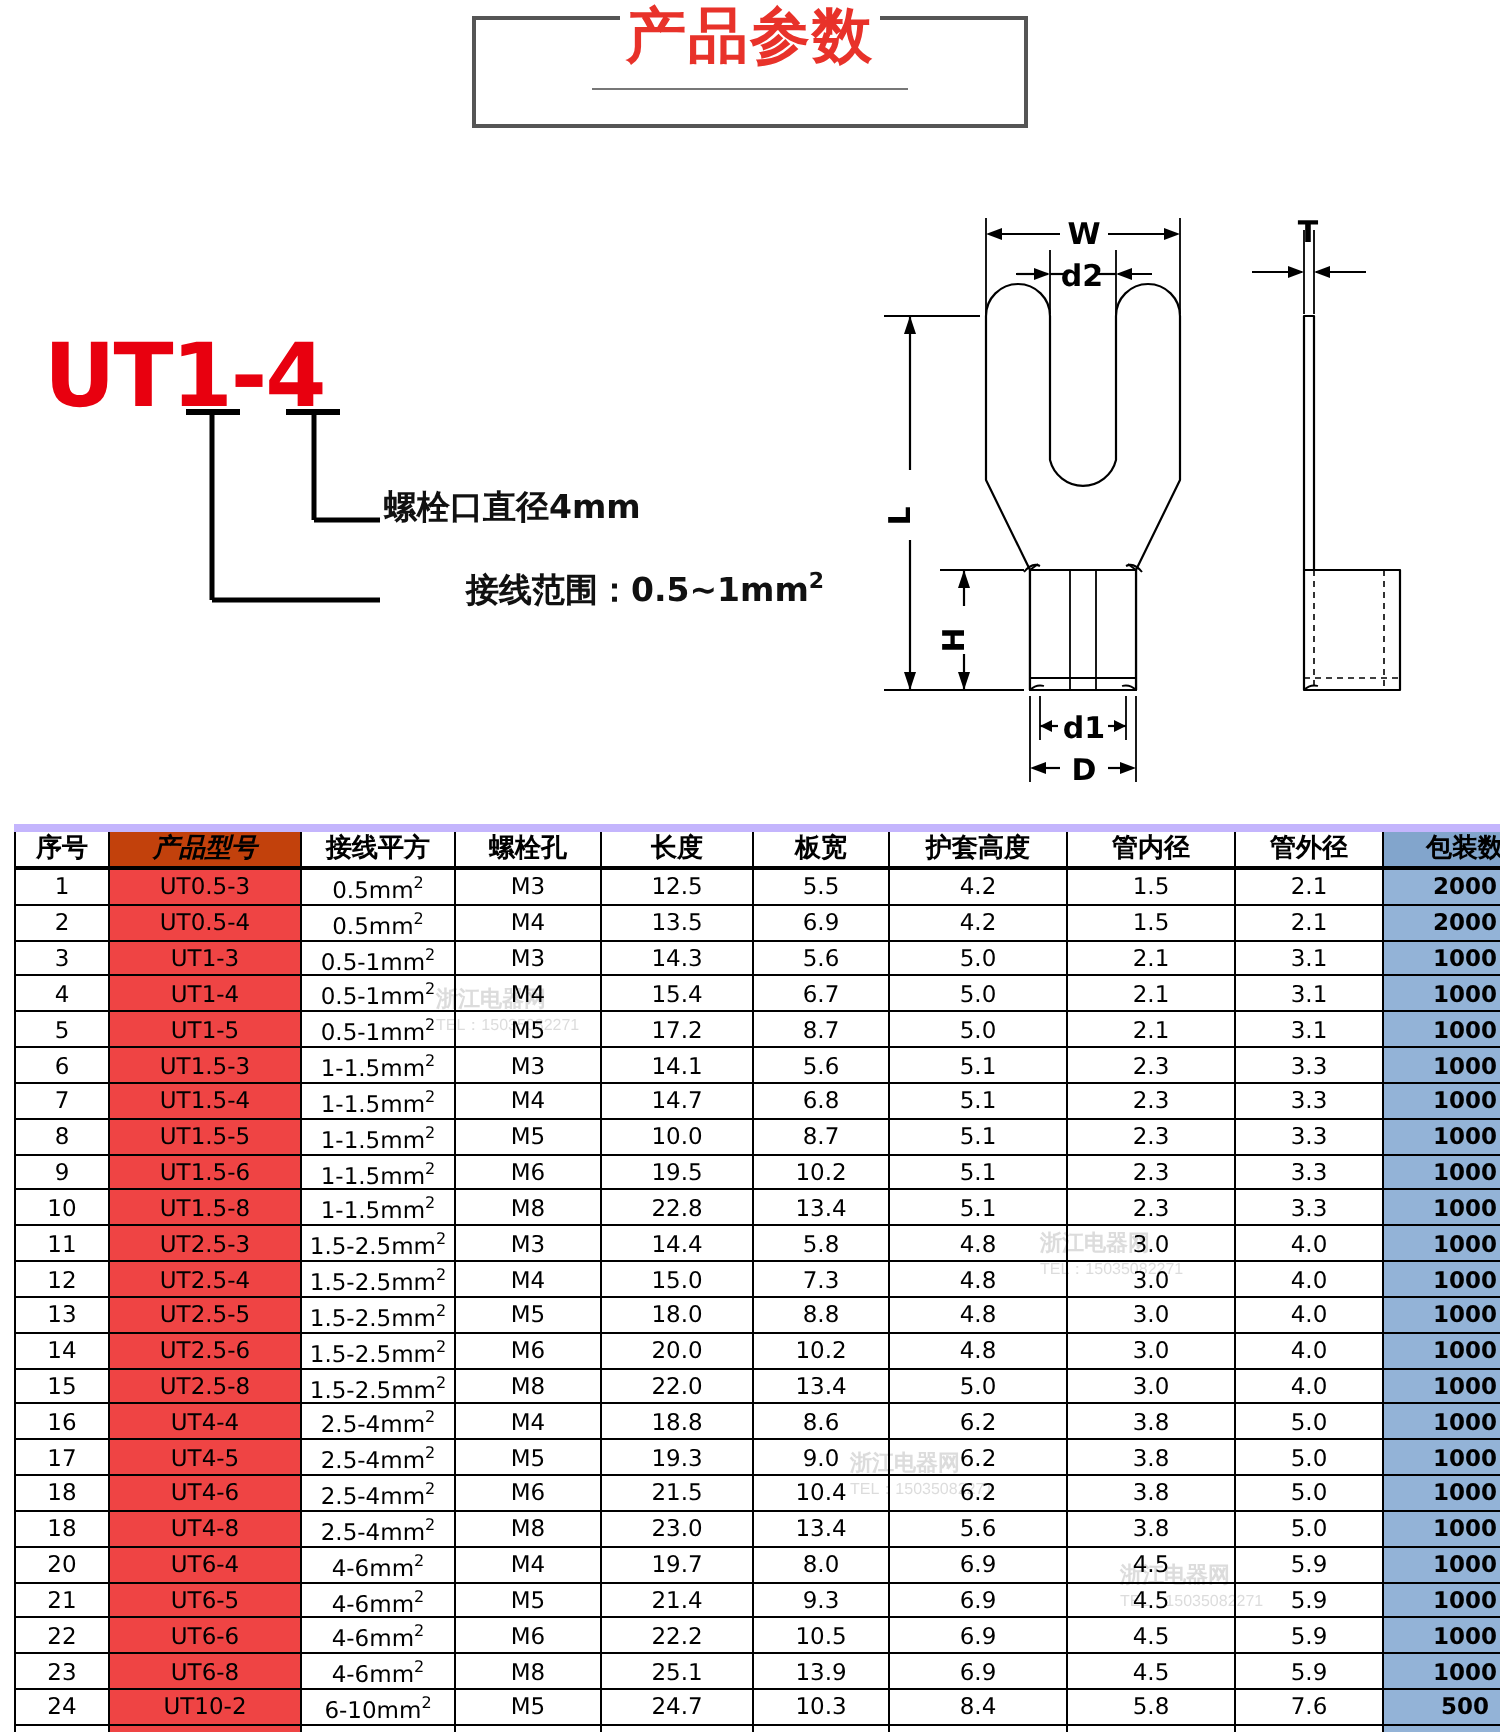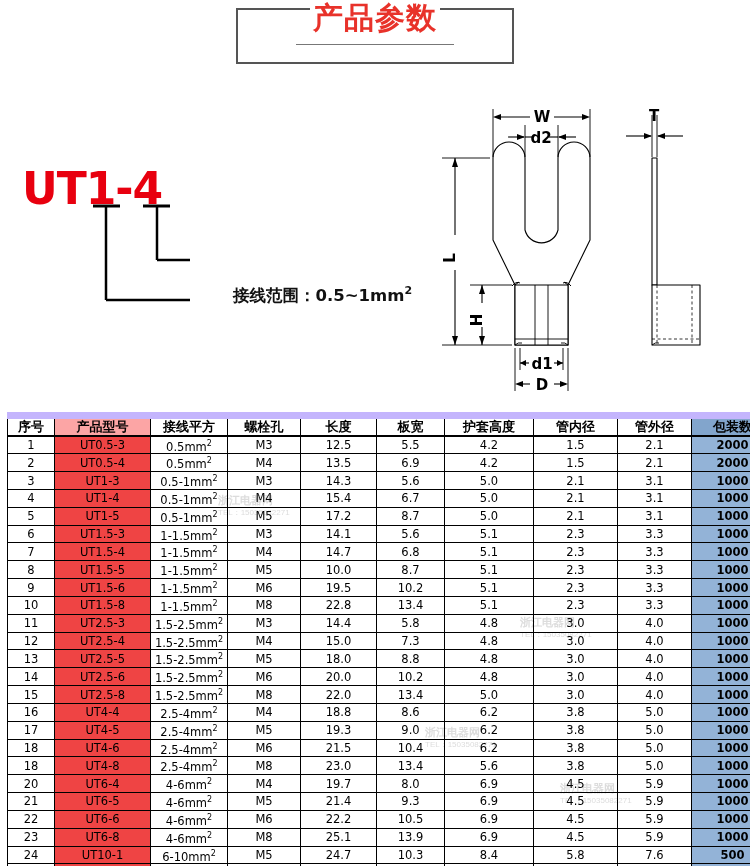--- a/index.html
+++ b/index.html
@@ -102,34 +102,34 @@
     height: 15.6px;
     line-height: 14px;
     padding: 0;
     overflow: hidden;
     white-space: nowrap;
   }
   table.spec thead th {
     font-size: 13px;
     font-weight: bold;
     height: 20px;
-    border-top: 7px solid #c4b5fd;
+    border-top: 4px solid #c4b5fd;
     border-bottom: 2px solid #000;
   }
   .c-idx   { width: 47px; }
   .c-model { width: 96px; background: #ef4444; font-weight: normal; font-size: 12px; }
   .c-sq    { width: 77px; }
   .c-bolt  { width: 73px; }
   .c-len   { width: 76px; }
   .c-wid   { width: 68px; }
   .c-hgt   { width: 89px; }
   .c-id    { width: 84px; }
   .c-od    { width: 74px; }
   .c-pack  { width: 82px; background: #93B3D7; font-weight: bold; }
-  thead .c-model { background: #fca5a5; }
+  thead .c-model { background: #c2410c; font-style: italic; }
   thead .c-pack  { background: #82A5CC; }
   table.spec tbody tr:last-child td { border-bottom: 2px solid #000; }
   .sq-sup { font-size: 8px; vertical-align: super; }
 </style>
 </head>
 <body>
 
 <div id="page">
 
   <div class="title-wrap">
@@ -145,20 +145,21 @@
 
     <line x1="93" y1="56" x2="120" y2="56" stroke="#000" stroke-width="3"></line>
     <line x1="106" y1="56" x2="106" y2="150" stroke="#000" stroke-width="2.5"></line>
     <line x1="106" y1="150" x2="190" y2="150" stroke="#000" stroke-width="2.5"></line>
 
     <line x1="143" y1="56" x2="170" y2="56" stroke="#000" stroke-width="3"></line>
     <line x1="157" y1="56" x2="157" y2="110" stroke="#000" stroke-width="2.5"></line>
     <line x1="157" y1="110" x2="190" y2="110" stroke="#000" stroke-width="2.5"></line>
   </svg>
 
+  <div class="callout-label l1">螺栓口直径4mm</div>
   <div class="callout-label l2"><span>接线范围：0.5~1mm</span><span class="sup">2</span></div>
 
   <svg class="drawing" width="320" height="300" viewBox="0 0 320 300">
     <g fill="none" stroke="#000" stroke-width="1.1" stroke-linejoin="round">
 
       <path d="M 63,63 L 63,145 L 85,190 L 85,250 L 138,250 L 138,190 L 160,145 L 160,63
                A 16,16 0 0 0 128,63 L 128,135
                A 17,17 0 0 1 95,135 L 95,63
                A 16,16 0 0 0 63,63 Z" fill="#ffffff"></path>
 
@@ -546,21 +547,21 @@
             <td class="c-bolt">M8</td>
             <td class="c-len">25.1</td>
             <td class="c-wid">13.9</td>
             <td class="c-hgt">6.9</td>
             <td class="c-id">4.5</td>
             <td class="c-od">5.9</td>
             <td class="c-pack">1000</td>
           </tr>
           <tr>
             <td class="c-idx">24</td>
-            <td class="c-model">UT10-1</td>
+            <td class="c-model">UT10-2</td>
             <td class="c-sq">6-10mm<span class="sq-sup">2</span></td>
             <td class="c-bolt">M5</td>
             <td class="c-len">24.7</td>
             <td class="c-wid">10.3</td>
             <td class="c-hgt">8.4</td>
             <td class="c-id">5.8</td>
             <td class="c-od">7.6</td>
             <td class="c-pack">500</td>
           </tr>
           <tr>

